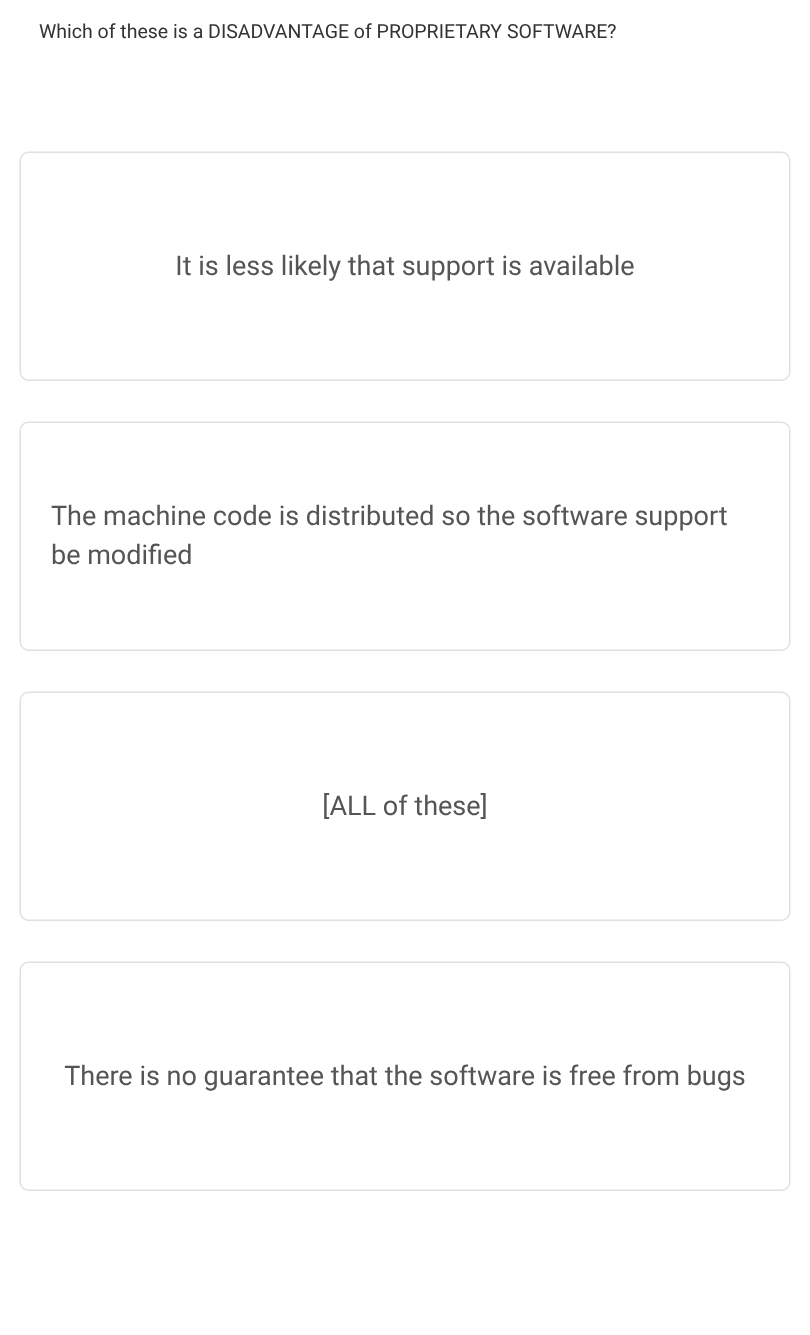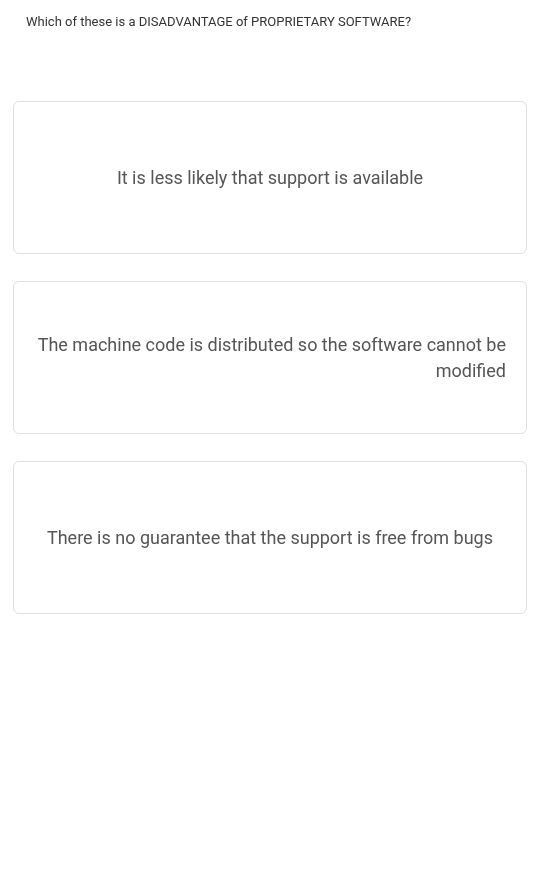--- a/index.html
+++ b/index.html
@@ -36,35 +36,38 @@
       display: flex;
       align-items: center;
       justify-content: center;
       padding: 20px 20px;
       min-height: 153px;
       cursor: pointer;
     }
     .answer-text {
       font-size: 18px;
       color: #555555;
-      text-align: right;
+      text-align: left;
       line-height: 1.45;
       font-weight: 400;
     }
   </style>
 </head>
 <body>
 
 <div class="question-container">
   <p class="question-text">Which of these is a DISADVANTAGE of PROPRIETARY SOFTWARE?</p>
 </div>
 
 <div class="answers-container">
   <div class="answer-card">
     <span class="answer-text">It is less likely that support is available</span>
   </div>
   <div class="answer-card">
-    <span class="answer-text">The machine code is distributed so the software cannot be modified</span>
+    <span class="answer-text">The machine code is distributed so the software support be modified</span>
   </div>
   <div class="answer-card">
-    <span class="answer-text">There is no guarantee that the support is free from bugs</span>
+    <span class="answer-text">[ALL of these]</span>
+  </div>
+  <div class="answer-card">
+    <span class="answer-text">There is no guarantee that the software is free from bugs</span>
   </div>
 </div>
 
 </body></html>

